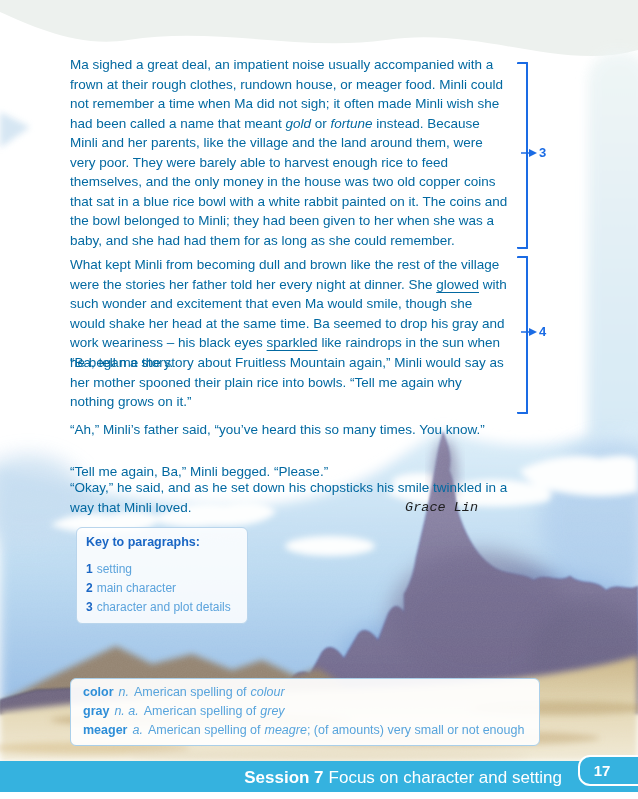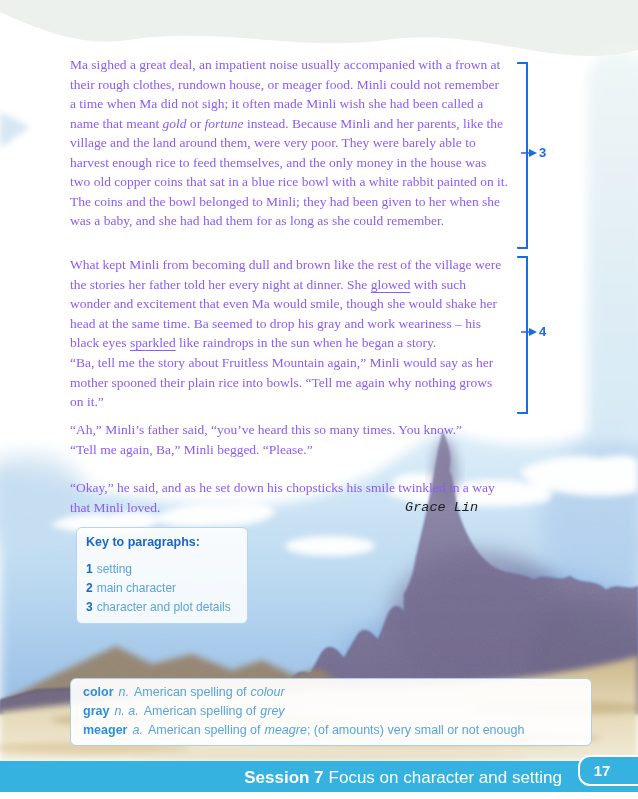--- a/index.html
+++ b/index.html
@@ -5,21 +5,21 @@
   html,body{margin:0;padding:0;}
   body{
     width:638px;height:799px;position:relative;overflow:hidden;background:#ffffff;
     font-family:"Liberation Sans",sans-serif;
   }
   .art{position:absolute;left:0;top:0;z-index:0;pointer-events:none;}
 
   
   .para{
     position:absolute;left:70px;width:438px;z-index:2;
-    font-family:Liberation Serif, serif;font-size:13.5px;line-height:19.5px;color:#8b5cf6;
+    font-family:Liberation Sans, sans-serif;font-size:13.5px;line-height:19.5px;color:#0369a1;
   }
   .it{font-style:italic;}
   .ul{text-decoration:underline;text-underline-offset:2.5px;}
   .attribution{
     position:absolute;left:70px;width:438px;z-index:2;text-align:right;padding-right:30px;box-sizing:border-box;
     font-family:Liberation Mono, monospace;font-style:italic;font-size:13.5px;color:#1e1e1e;
   }
 
   
   .bracket{
@@ -40,21 +40,21 @@
     position:absolute;left:76px;top:527px;width:172px;z-index:2;box-sizing:border-box;
     background:rgba(255,255,255,0.85);border:1.5px solid #b9d5ec;border-radius:6px;
     padding:7px 9px 6px 9px;
   }
   .key-title{font-size:12.5px;font-weight:bold;color:#1a66c4;margin-bottom:11px;white-space:nowrap;}
   .key-item{font-size:12px;line-height:19px;color:#5ba3dc;white-space:nowrap;}
   .key-item .num{font-weight:bold;color:#1a66c4;margin-right:4px;}
 
   
   .glossary-box{
-    position:absolute;left:70px;top:678px;width:522px;z-index:2;box-sizing:border-box;
+    position:absolute;left:70px;top:678px;width:470px;z-index:2;box-sizing:border-box;
     background:rgba(255,255,255,0.93);border:1.5px solid #aacfe9;border-radius:6px;
     padding:4px 10px 5px 12px;
   }
   .gl-row{font-size:12.5px;line-height:19px;color:#58a4dc;white-space:nowrap;}
   .gl-term{font-weight:bold;color:#2e8ed8;margin-right:5px;}
   .gl-pos{font-style:italic;margin-right:5px;}
   .gl-text{margin-right:4px;}
   .gl-word{font-style:italic;}
 
   
@@ -153,21 +153,21 @@
   </g>
   <rect x="0" y="430" width="638" height="330" filter="url(#noise)"></rect>
 </svg>
 
 <div class="para" style="top:55px"><span>Ma sighed a great deal, an impatient noise usually accompanied with a frown at their rough clothes, rundown house, or meager food. Minli could not remember a time when Ma did not sigh; it often made Minli wish she had been called a name that meant </span><span class="it">gold</span><span> or </span><span class="it">fortune</span><span> instead. Because Minli and her parents, like the village and the land around them, were very poor. They were barely able to harvest enough rice to feed themselves, and the only money in the house was two old copper coins that sat in a blue rice bowl with a white rabbit painted on it. The coins and the bowl belonged to Minli; they had been given to her when she was a baby, and she had had them for as long as she could remember.</span></div>
 
 <div class="para" style="top:255px"><span>What kept Minli from becoming dull and brown like the rest of the village were the stories her father told her every night at dinner. She </span><span class="ul">glowed</span><span> with such wonder and excitement that even Ma would smile, though she would shake her head at the same time. Ba seemed to drop his gray and work weariness – his black eyes </span><span class="ul">sparkled</span><span> like raindrops in the sun when he began a story.</span></div>
 
 <div class="para" style="top:353px">“Ba, tell me the story about Fruitless Mountain again,” Minli would say as her mother spooned their plain rice into bowls. “Tell me again why nothing grows on it.”</div>
 <div class="para" style="top:420px">“Ah,” Minli’s father said, “you’ve heard this so many times. You know.”</div>
-<div class="para" style="top:440px">“Tell me again, Ba,” Minli begged. “Please.”</div>
+<div class="para" style="top:462px">“Tell me again, Ba,” Minli begged. “Please.”</div>
 <div class="para" style="top:478px">“Okay,” he said, and as he set down his chopsticks his smile twinkled in a way that Minli loved.</div>
 <div class="attribution" style="top:500px">Grace Lin</div>
 
 <div class="bracket bracket-3"></div>
 <div class="marker marker-3">
   <svg width="16" height="12" viewBox="0 0 16 12">
     <path d="M0,5.2 H8 V2 L16,6 L8,10 V6.8 H0 Z" fill="#1a6be4"></path>
   </svg>
   <span>3</span>
 </div>

